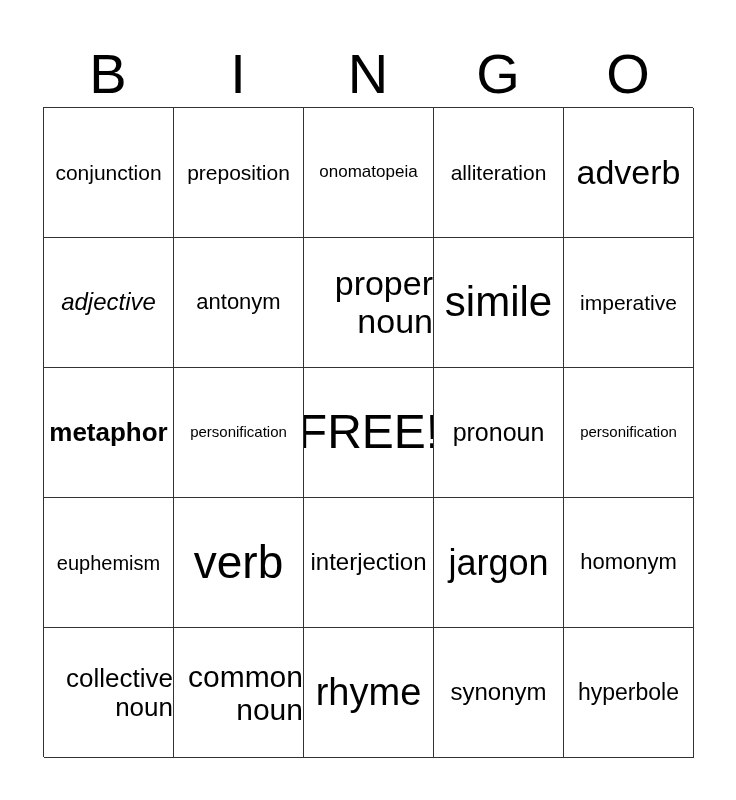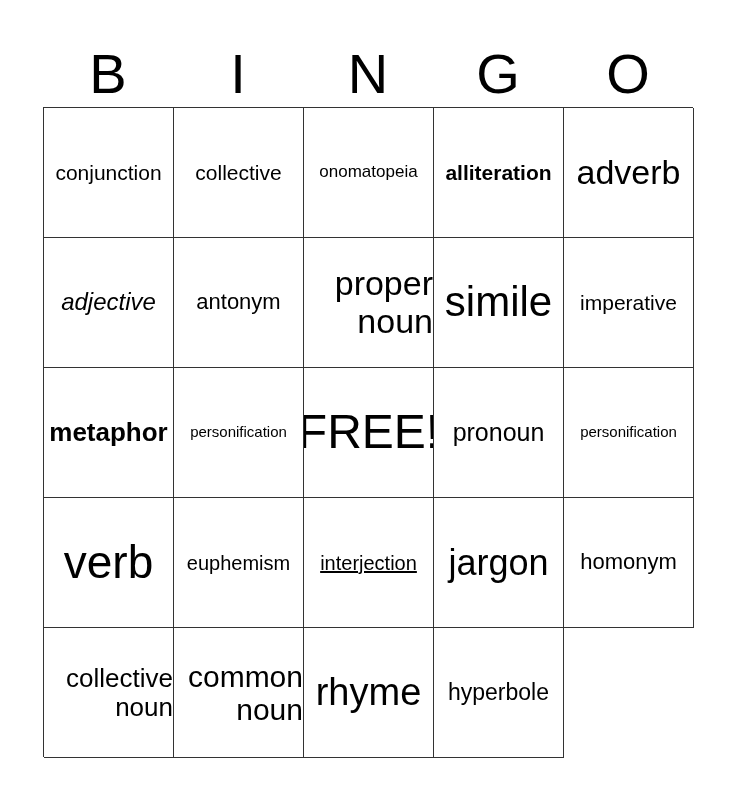--- a/index.html
+++ b/index.html
@@ -24,27 +24,27 @@
   <span>N</span>
   <span>G</span>
   <span>O</span>
 </div>
 
 <div class="grid" id="grid">
     <div class="cell">
       <span style="font-size: 21px;">conjunction</span>
     </div>
     <div class="cell">
-      <span style="font-size: 21px;">collective</span>
+      <span style="font-size: 21px;">preposition</span>
     </div>
     <div class="cell">
       <span style="font-size: 17px;">onomatopeia</span>
     </div>
     <div class="cell">
-      <span style="font-size: 21px; font-weight: bold;">alliteration</span>
+      <span style="font-size: 21px;">alliteration</span>
     </div>
     <div class="cell">
       <span style="font-size: 34px;">adverb</span>
     </div>
     <div class="cell">
       <span style="font-size: 24px; font-style: italic;">adjective</span>
     </div>
     <div class="cell">
       <span style="font-size: 22px;">antonym</span>
     </div>
@@ -66,39 +66,42 @@
     <div class="cell">
       <span style="font-size: 48px;">FREE!</span>
     </div>
     <div class="cell">
       <span style="font-size: 25px;">pronoun</span>
     </div>
     <div class="cell">
       <span style="font-size: 15px;">personification</span>
     </div>
     <div class="cell">
+      <span style="font-size: 20px;">euphemism</span>
+    </div>
+    <div class="cell">
       <span style="font-size: 46px;">verb</span>
     </div>
     <div class="cell">
-      <span style="font-size: 20px;">euphemism</span>
-    </div>
-    <div class="cell">
-      <span style="font-size: 20px; text-decoration: underline;">interjection</span>
+      <span style="font-size: 24px;">interjection</span>
     </div>
     <div class="cell">
       <span style="font-size: 36px;">jargon</span>
     </div>
     <div class="cell">
       <span style="font-size: 22px;">homonym</span>
     </div>
     <div class="cell">
       <span style="font-size: 26px;">collective noun</span>
     </div>
     <div class="cell">
       <span style="font-size: 30px;">common noun</span>
     </div>
     <div class="cell">
       <span style="font-size: 38px;">rhyme</span>
     </div>
     <div class="cell">
+      <span style="font-size: 24px;">synonym</span>
+    </div>
+    <div class="cell">
       <span style="font-size: 23px;">hyperbole</span>
     </div>
   </div>
 
 </body></html>

